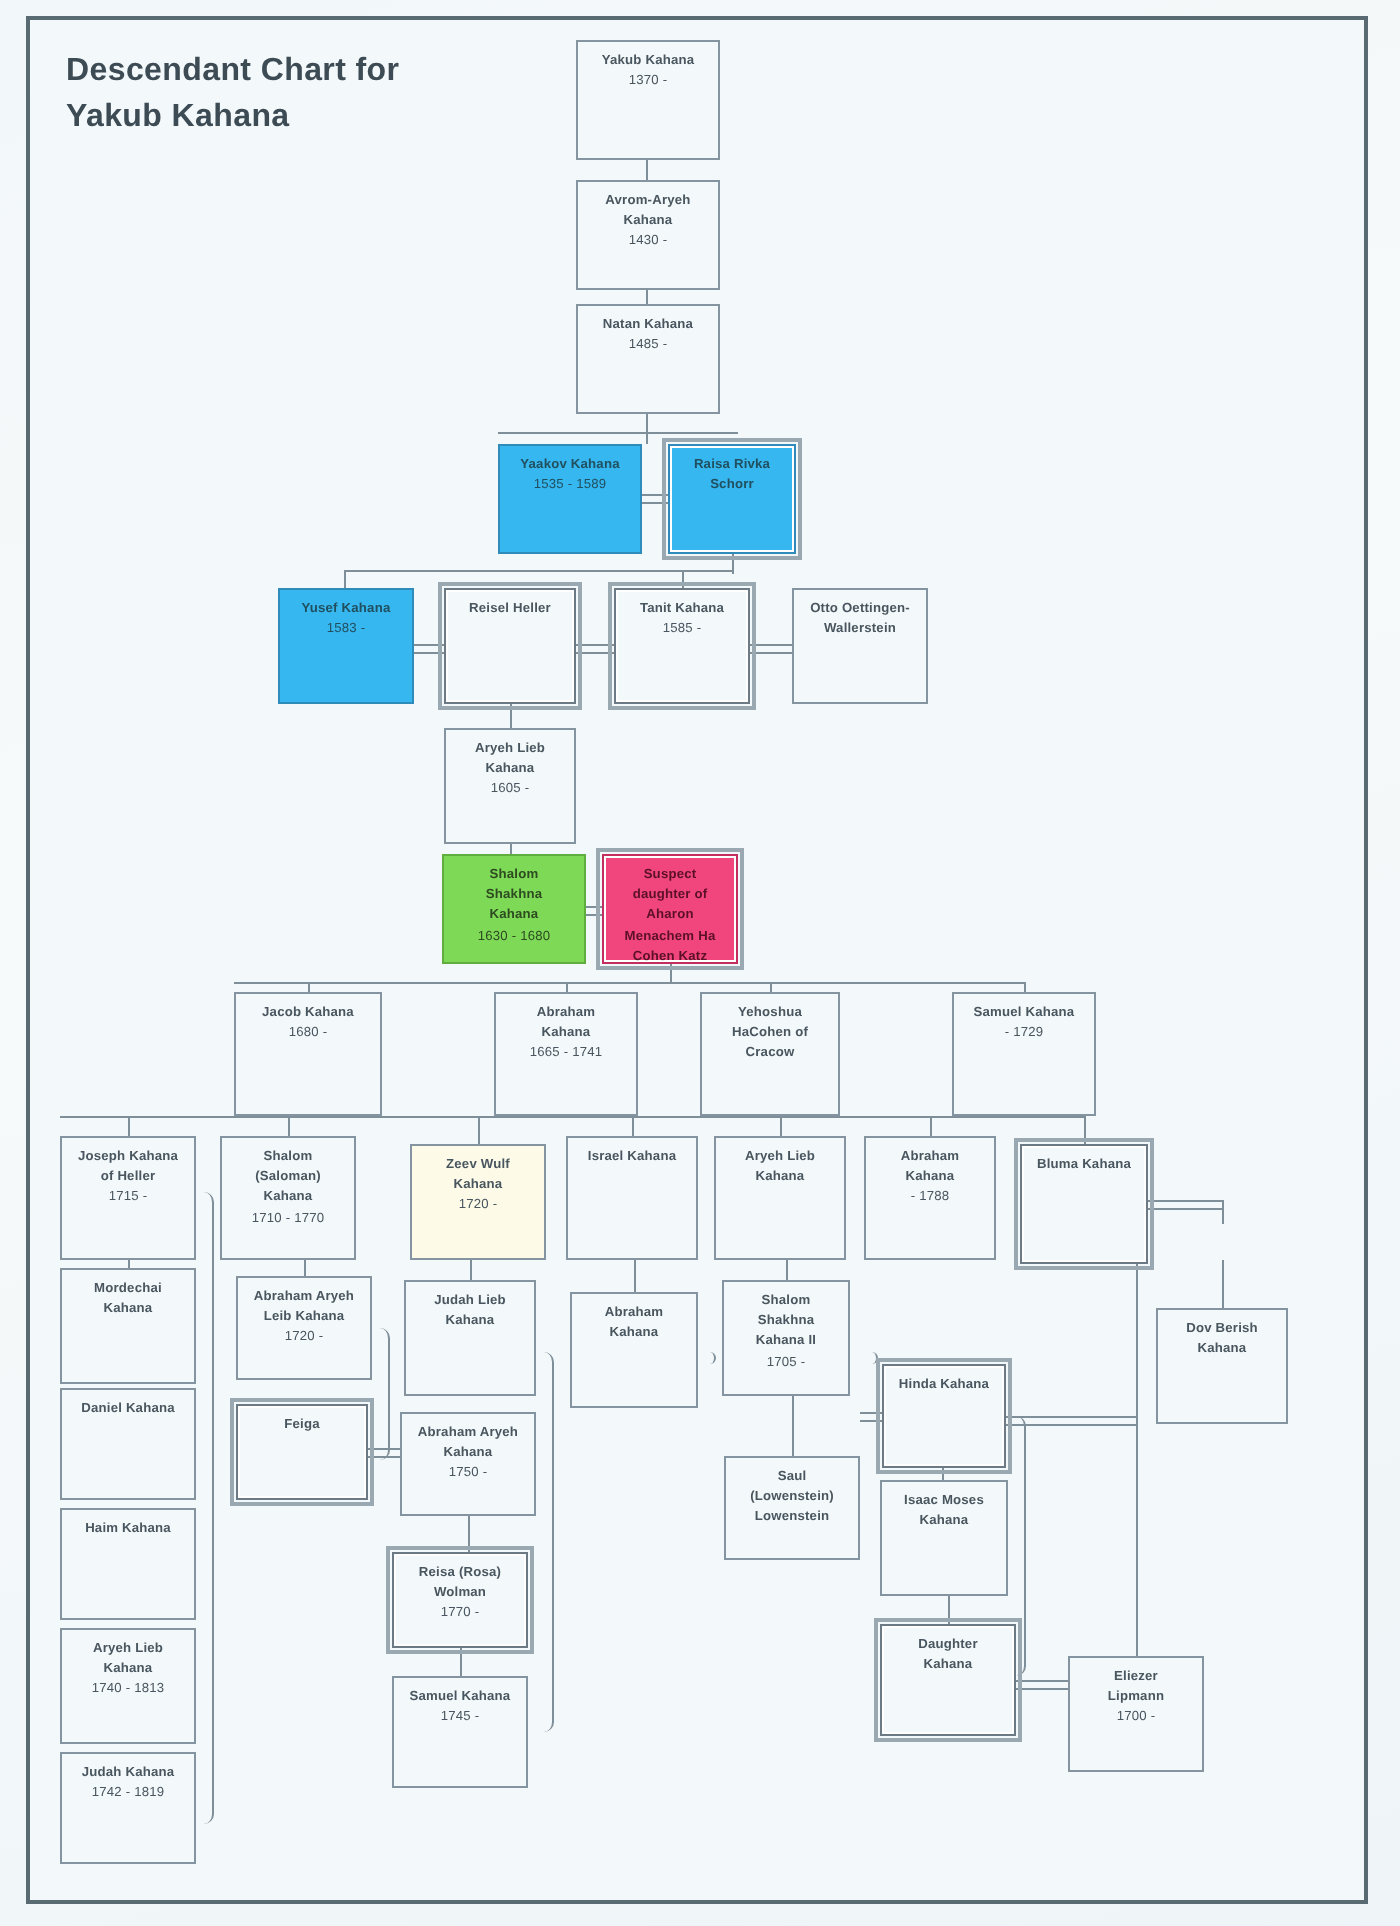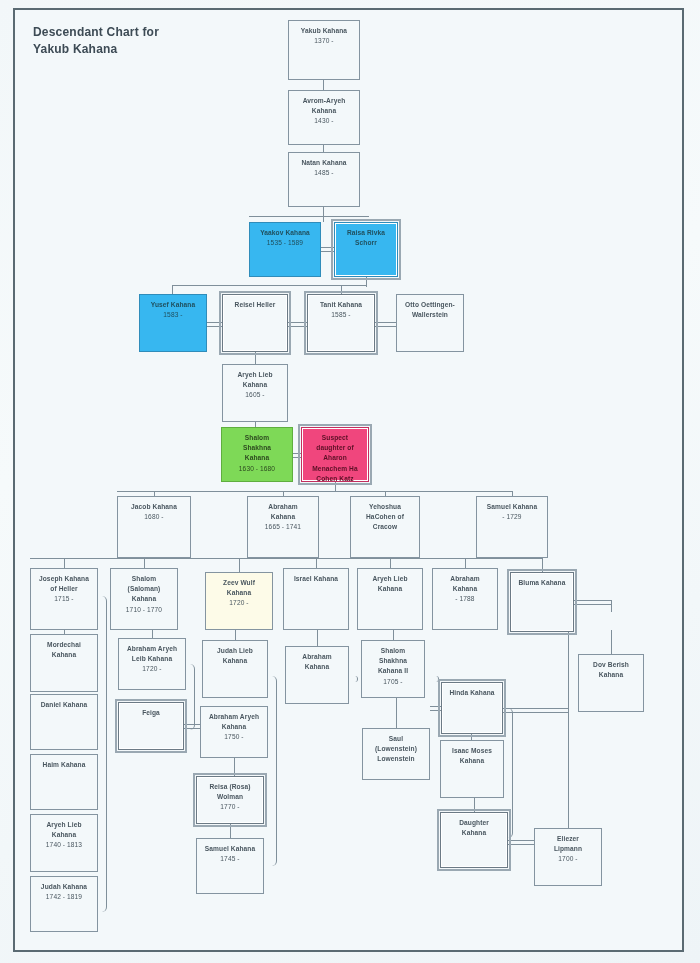--- a/index.html
+++ b/index.html
@@ -30,21 +30,21 @@
     height: 944px;
     border: 2px solid #5a6a72;
     box-sizing: border-box;
     background: #f3f8fa;
   }
   #chart-title {
     position: absolute;
     left: 33px;
     top: 24px;
     width: 230px;
-    font-size: 12px;
+    font-size: 16px;
     font-weight: bold;
     color: #3d4b55;
     line-height: 1.45;
     letter-spacing: .2px;
     white-space: pre-line;
   }
   .node {
     position: absolute;
     box-sizing: border-box;
     border: 1px solid #8494a0;

